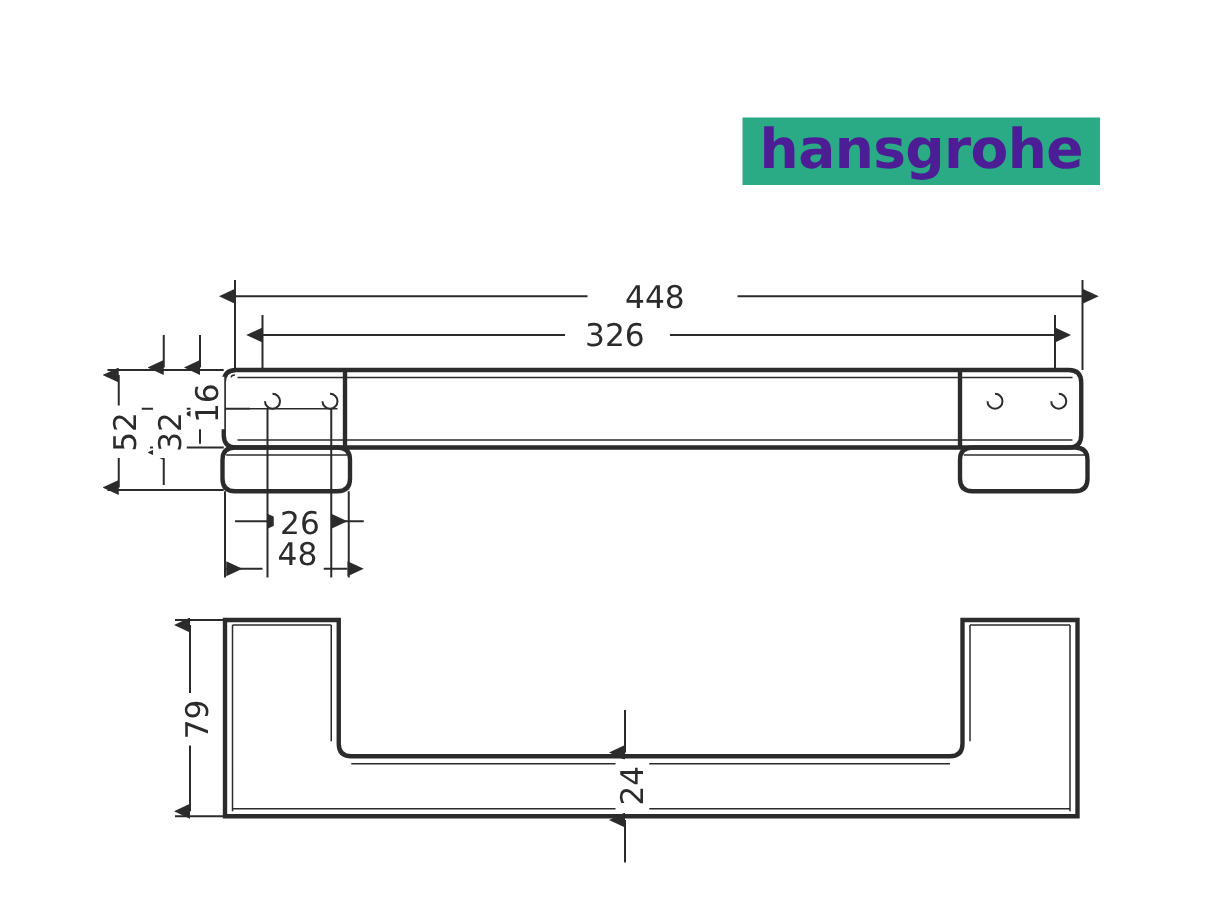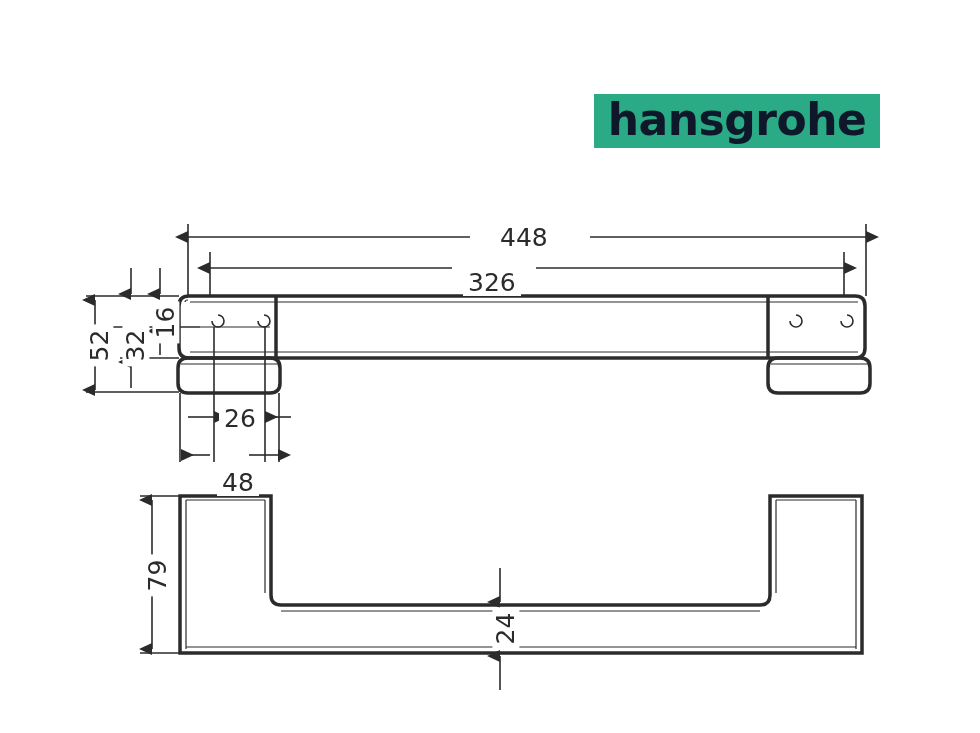--- a/index.html
+++ b/index.html
@@ -32,21 +32,21 @@
     left: 594px;
     top: 94px;
     width: 286px;
     height: 54px;
     background: #2aab85;
     display: flex;
     align-items: center;
     justify-content: center;
   }
   .brand-logo-text {
-    color: #0f172a;
+    color: #4c1d95;
     font-family: "DejaVu Sans", sans-serif;
     font-size: 44px;
     font-weight: 600;
     letter-spacing: -0.5px;
     line-height: 1;
     padding-bottom: 3px;
   }
   .dim-label {
     position: absolute;
     font-family: "DejaVu Sans", sans-serif;
@@ -192,29 +192,29 @@
       <path d="M500,690 L500,656" marker-end="url(#arrU)"></path>
     </g>
   </svg>
 
   <div class="brand-logo">
     <span class="brand-logo-text">hansgrohe</span>
   </div>
 
   <div class="dim-label" style="left:495px; top:224px;">448</div>
 
-  <div class="dim-label" style="left:463px; top:255px;margin-top:14px;">326</div>
+  <div class="dim-label" style="left:463px; top:255px;">326</div>
 
   <div class="dim-label vert" style="left:79px; top:332px; transform:rotate(-90deg);">52</div>
 
   <div class="dim-label vert" style="left:115px; top:332px; transform:rotate(-90deg);">32</div>
 
   <div class="dim-label vert" style="left:145px; top:309px; transform:rotate(-90deg);">16</div>
 
   <div class="dim-label" style="left:219px; top:405px;">26</div>
 
-  <div class="dim-label" style="left:217px; top:469px;">48</div>
+  <div class="dim-label" style="left:217px; top:430px;">48</div>
 
   <div class="dim-label vert" style="left:137px; top:562px; transform:rotate(-90deg);">79</div>
 
   <div class="dim-label vert" style="left:485px; top:615px; transform:rotate(-90deg);">24</div>
 
 </div>
 
 </body></html>

